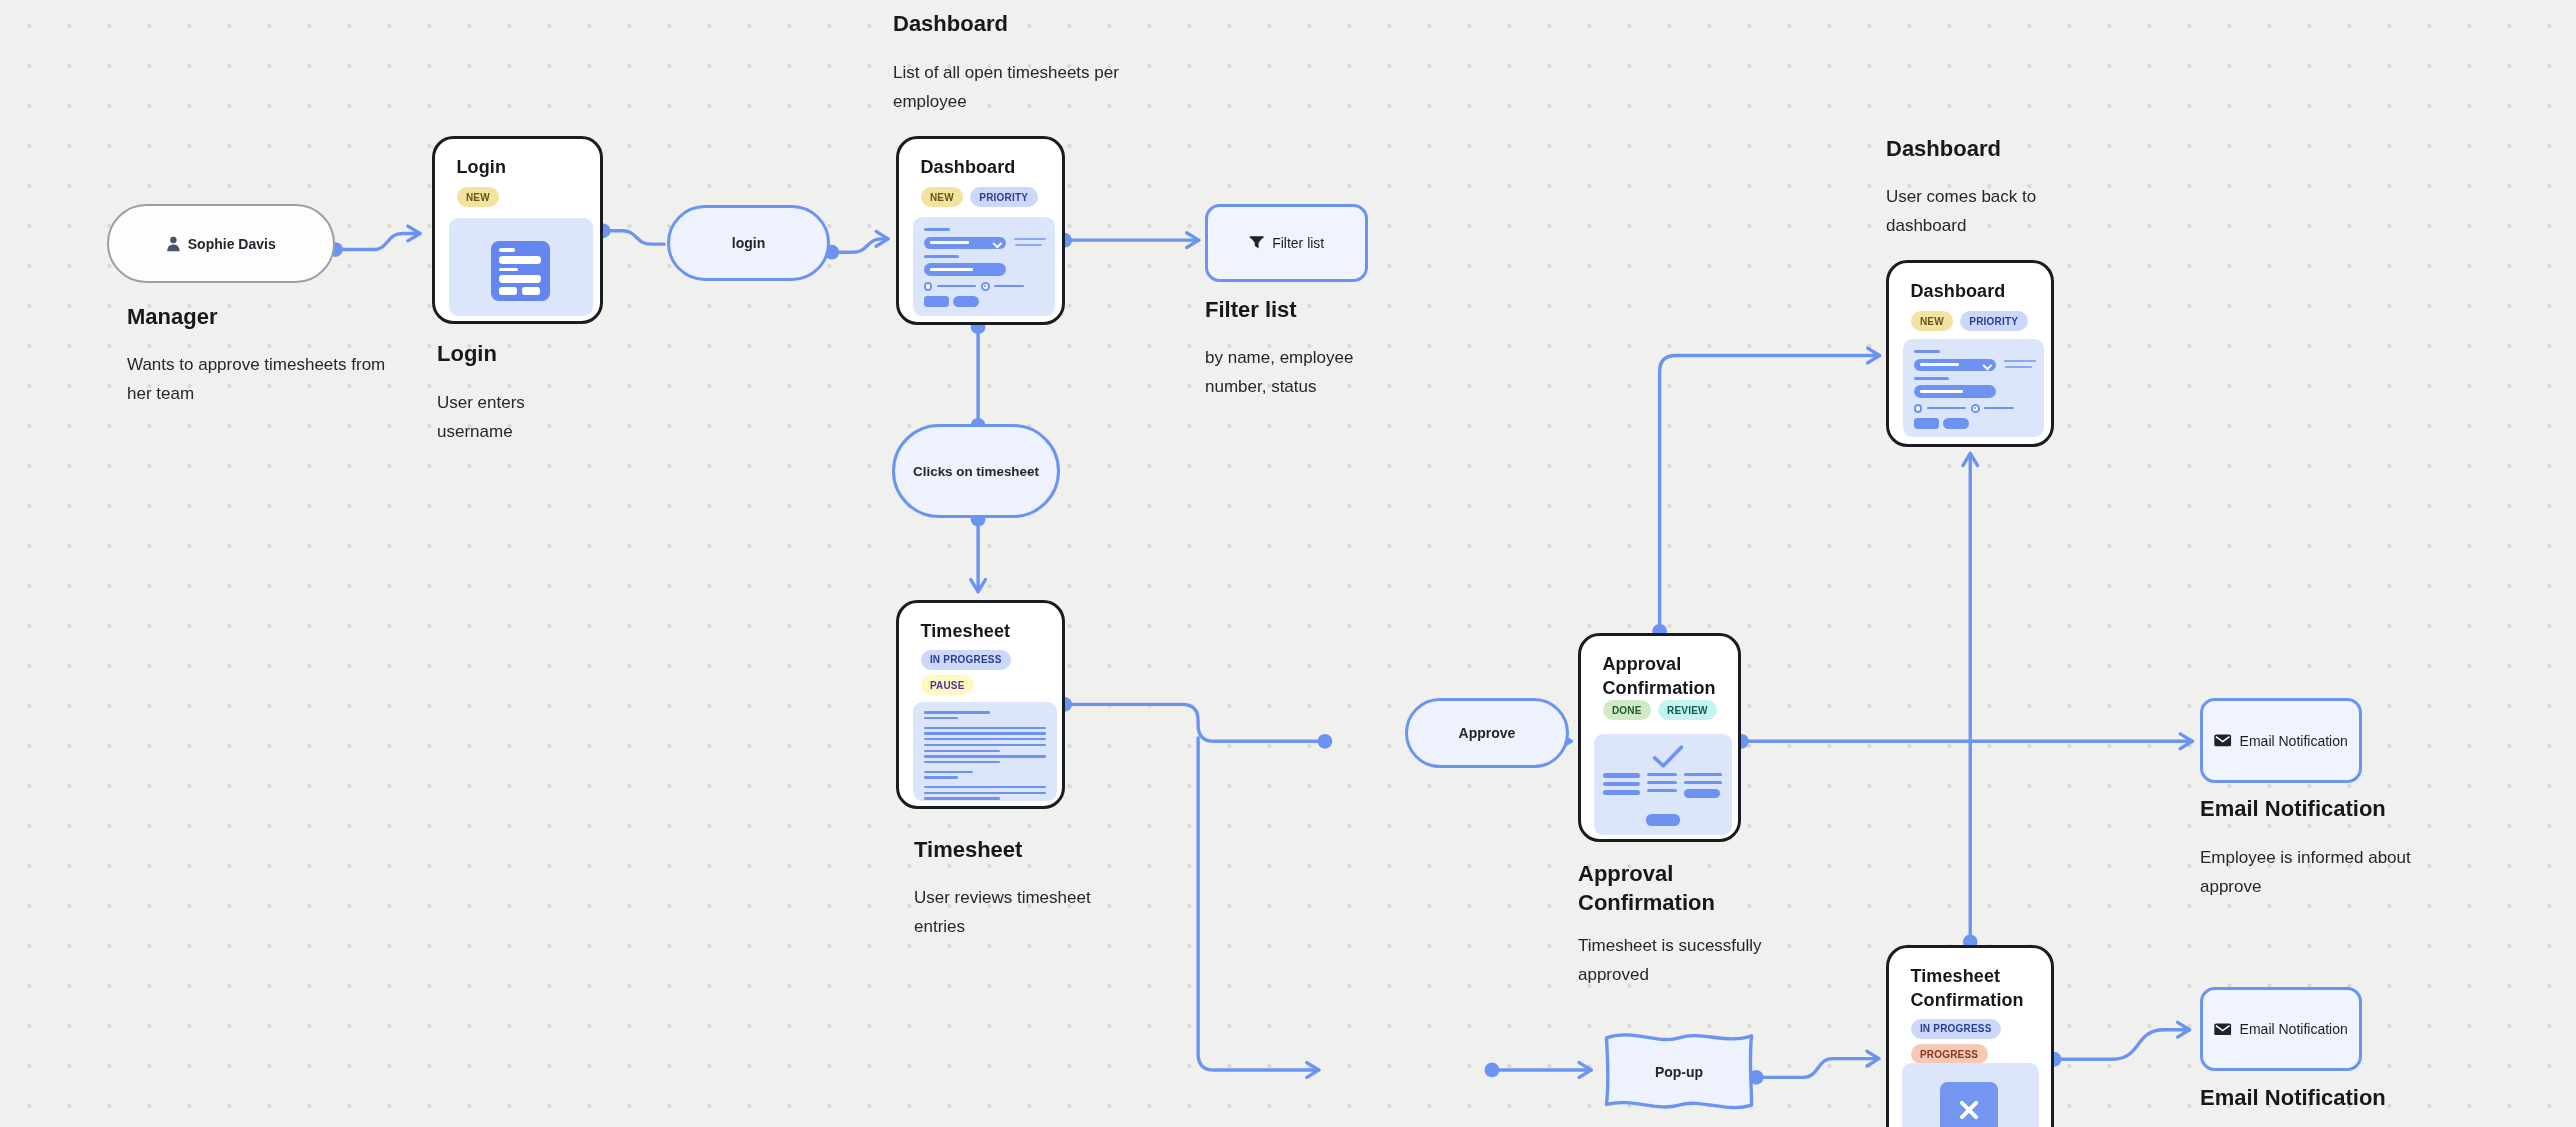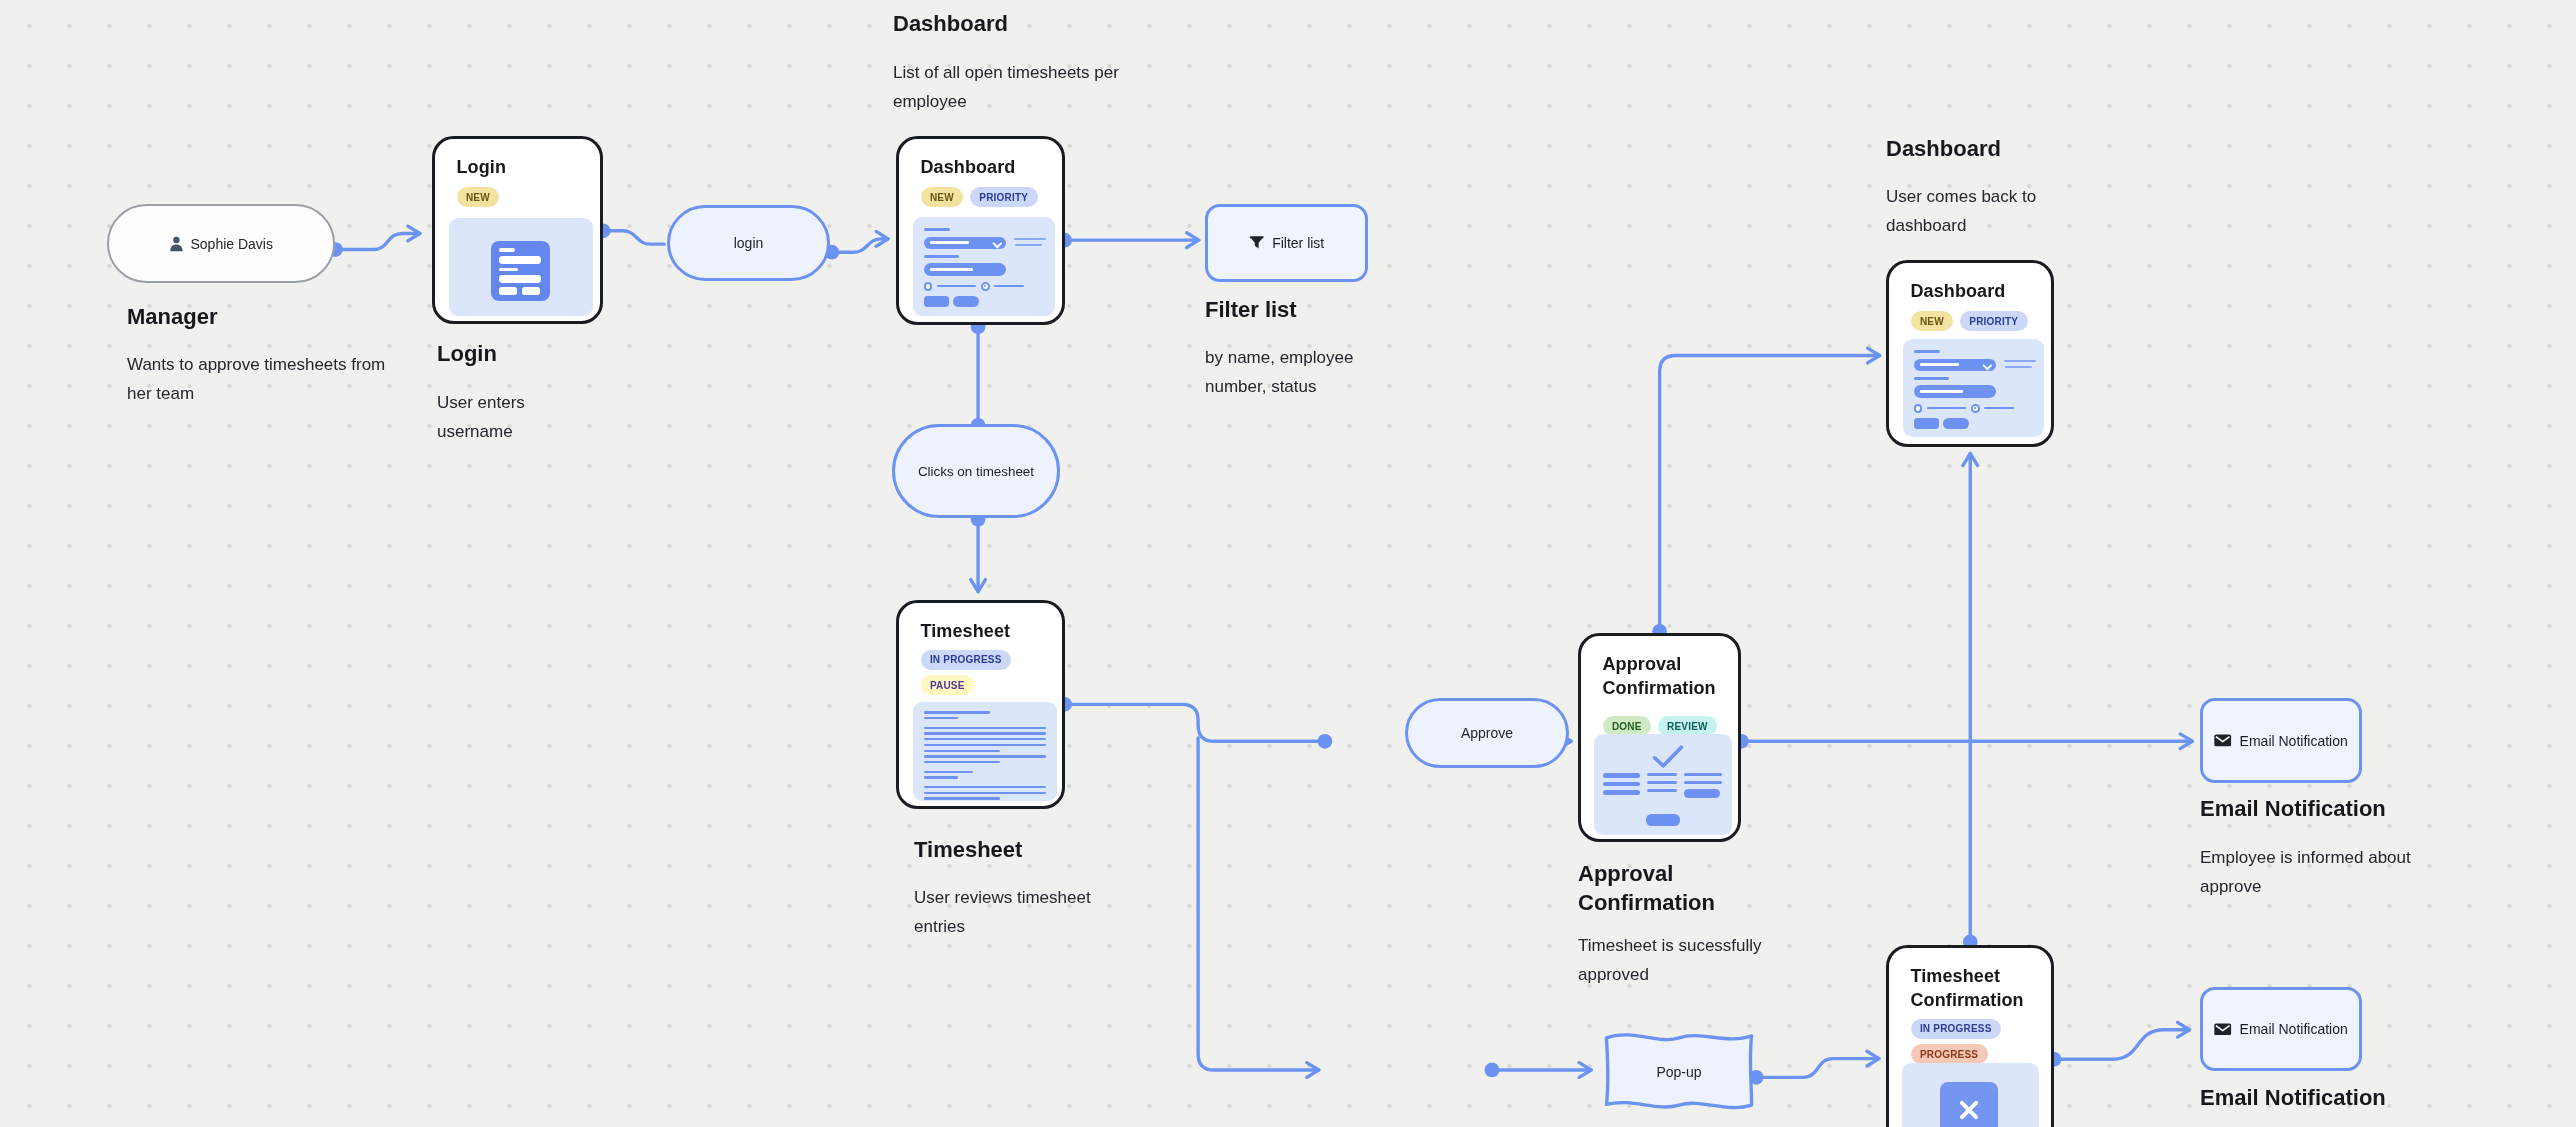--- a/index.html
+++ b/index.html
@@ -32,21 +32,21 @@
   .b-done{background:#cfeac4;color:#245b24;}
   .b-review-cyan{background:#c5f3f0;color:#0d5c58;}
   .b-review-mint{background:#c6f4e4;color:#156454;}
   .b-attention{background:#f6c8b6;color:#8a3a1d;}
 
   .oval{
     display:flex;align-items:center;justify-content:center;gap:6.7px;
     background:#eef2fd;border:3.4px solid #6b93f2;border-radius:670px;
   }
   .oval.gray{background:#fdfdfd;border:2.7px solid #9ba0a6;}
-  .node-label{font-size:14px;font-weight:400;color:#23262c;white-space:nowrap;}
+  .node-label{font-size:14px;font-weight:700;color:#23262c;white-space:nowrap;}
 
   .lrect{
     display:flex;align-items:center;justify-content:center;gap:8px;
     background:#f0f4fe;border:3.4px solid #6b93f2;border-radius:14.8px;
   }
   .btn-label{font-size:14px;font-weight:500;color:#1b1e24;white-space:nowrap;}
 
   
   .heading{position:absolute;font-size:22px;font-weight:700;color:#16181d;line-height:29px;}
   .desc{position:absolute;font-size:17px;font-weight:400;color:#23272e;line-height:29px;}
@@ -248,21 +248,21 @@
   </div>
   <div class="heading" style="left:914px;top:835px">Timesheet</div>
   <div class="desc" style="left:914px;top:883px;width:181px">User reviews timesheet entries</div>
 
   <div class="node oval" style="left:1405px;top:698px;width:164px;height:70px">
     <span class="node-label">Approve</span>
   </div>
 
   <div class="node card" style="left:1578px;top:633px;width:163px;height:209px">
     <div class="card-title" style="width:117px">Approval Confirmation</div>
-    <div class="badges" style="margin-top:16px">
+    <div class="badges" style="margin-top:0">
       <span class="badge b-done">DONE</span>
       <span class="badge b-review-cyan">REVIEW</span>
     </div>
     <div class="illus appr" style="left:12.7px;top:98px;width:138px;height:101px">
       <svg style="position:absolute;left:58px;top:10.7px" width="32" height="23" viewBox="0 0 48 34">
         <polyline points="4,19 17,31 44,3" fill="none" stroke="#6d92f2" stroke-width="5.5" stroke-linecap="round" stroke-linejoin="round"></polyline>
       </svg>
       <div class="cols">
         <div class="col">
           <div class="pill" style="width:37px;height:4.7px"></div>

